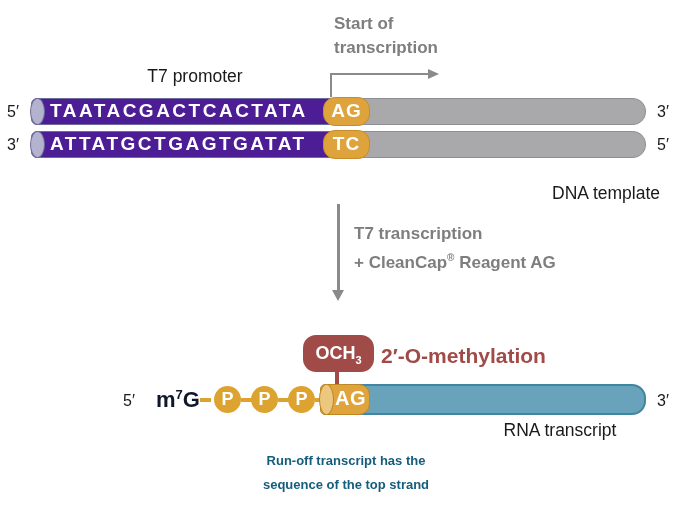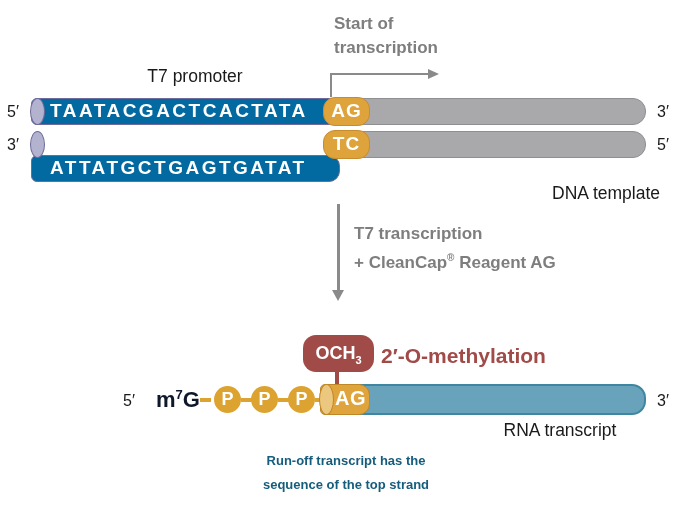--- a/index.html
+++ b/index.html
@@ -41,21 +41,21 @@
 
   
   .gray-bar {
     width: 305px; height: 27px;
     background: #a9a9ac;
     border: 1px solid #8f8f93;
     border-radius: 0 13px 13px 0;
   }
   .purple-bar {
     width: 309px; height: 27px;
-    background: #0369a1;
+    background: #4c1d95;
     border: 1.5px solid #6c6b9b;
     border-radius: 6px 11px 11px 6px;
     color: #ffffff;
     font-weight: bold;
     font-size: 19px;
     letter-spacing: 2.5px;
     line-height: 24px;
     padding-left: 18px;
     white-space: nowrap;
     overflow: hidden;
@@ -188,21 +188,21 @@
   <div class="abs gray-bar" style="left:341px; top:98px;"></div>
   <div class="abs purple-bar" style="left:31px; top:98px;">
     <span>TAATACGACTCACTATA</span>
   </div>
   <div class="abs purple-cap" style="left:30px; top:98px;"></div>
   <div class="abs gold-seg" style="left:323px; top:97px;">AG</div>
   <div class="abs end-label" style="left:657px; top:98px;">3′</div>
 
   <div class="abs end-label" style="left:7px; top:131px;">3′</div>
   <div class="abs gray-bar" style="left:341px; top:131px;"></div>
-  <div class="abs purple-bar" style="left:31px; top:131px;margin-top:24px;">
+  <div class="abs purple-bar" style="left:31px; top:131px;">
     <span>ATTATGCTGAGTGATAT</span>
   </div>
   <div class="abs purple-cap" style="left:30px; top:131px;"></div>
   <div class="abs gold-seg" style="left:323px; top:130px;">TC</div>
   <div class="abs end-label" style="left:657px; top:131px;">5′</div>
 
   <div class="abs black-label" style="left:460px; top:166px; width:200px; text-align:right;margin-top:17px;">DNA template</div>
 
   <div class="abs arrow-line" style="left:337px; top:204px; width:2.5px; height:88px;"></div>
   <div class="abs arrowhead-down" style="left:332px; top:290px;"></div>

